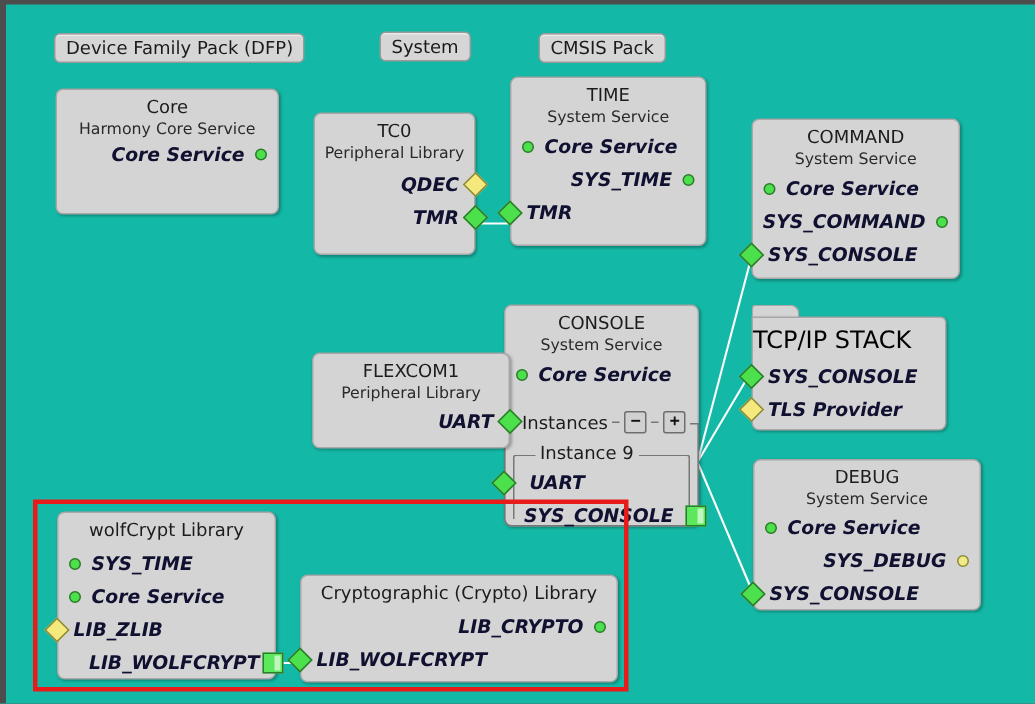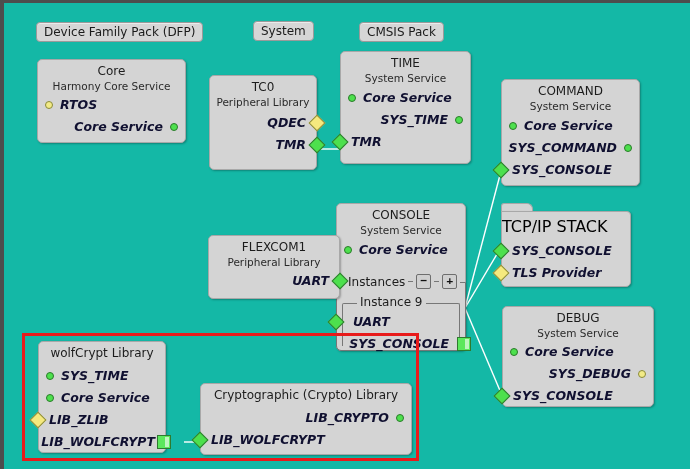--- a/index.html
+++ b/index.html
@@ -196,24 +196,20 @@
     </g>
   </svg>
 
   <div class="tabbtn" style="left:32px;top:19px;">Device Family Pack (DFP)</div>
   <div class="tabbtn" style="left:249px;top:18px;">System</div>
   <div class="tabbtn" style="left:355px;top:19px;">CMSIS Pack</div>
 
   <div class="block" style="left:33px;top:56px;width:149px;height:84px;">
     <div class="title">Core</div>
     <div class="subtitle">Harmony Core Service</div>
-    <div class="row left" style="margin-top:2px;">
-      <span class="dot yellow l"></span>
-      <span>RTOS</span>
-    </div>
     <div class="row right">
       <span class="dot green r"></span>
       <span>Core Service</span>
     </div>
   </div>
 
   <div class="block" style="left:205px;top:72px;width:108px;height:95px;">
     <div class="title">TC0</div>
     <div class="subtitle">Peripheral Library</div>
     <div class="row rightplain" style="margin-top:4px;">
@@ -327,21 +323,21 @@
       <span>SYS_DEBUG</span>
     </div>
     <div class="row leftplain">
       <span class="diamond green l"></span>
       <span>SYS_CONSOLE</span>
     </div>
   </div>
 
   <div id="selrect" style="left:18px;top:330px;width:397px;height:128px;"></div>
 
-  <div class="block" style="left:34px;top:338px;width:128px;height:112px;">
+  <div class="block" style="left:34px;top:338px;width:146px;height:112px;">
     <div class="title">wolfCrypt Library</div>
     <div class="row left" style="margin-top:5px;">
       <span class="dot green l"></span>
       <span>SYS_TIME</span>
     </div>
     <div class="row left">
       <span class="dot green l"></span>
       <span>Core Service</span>
     </div>
     <div class="row leftplain">

